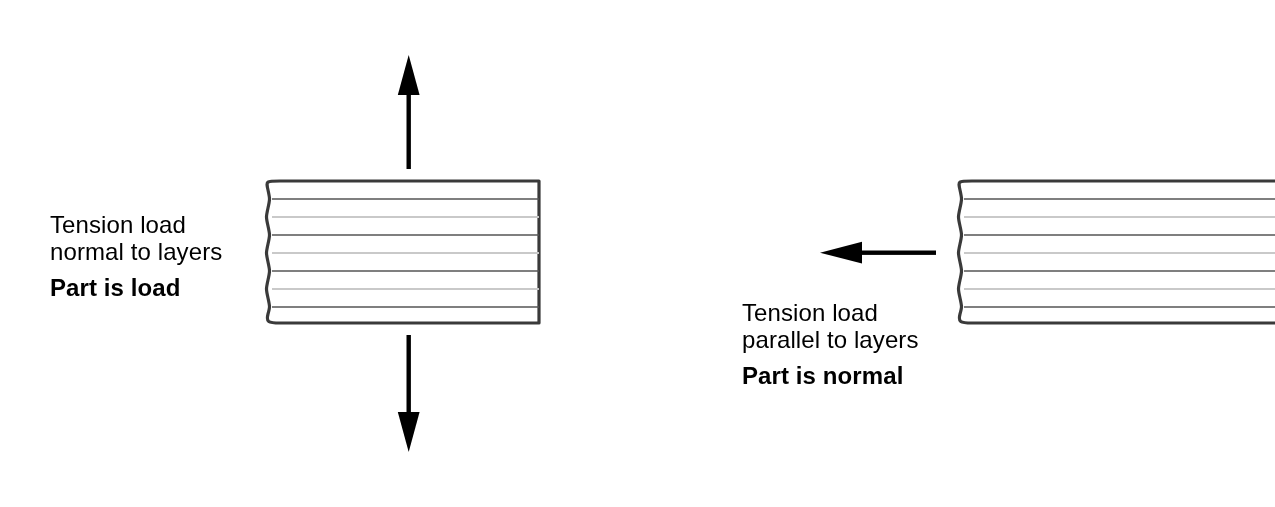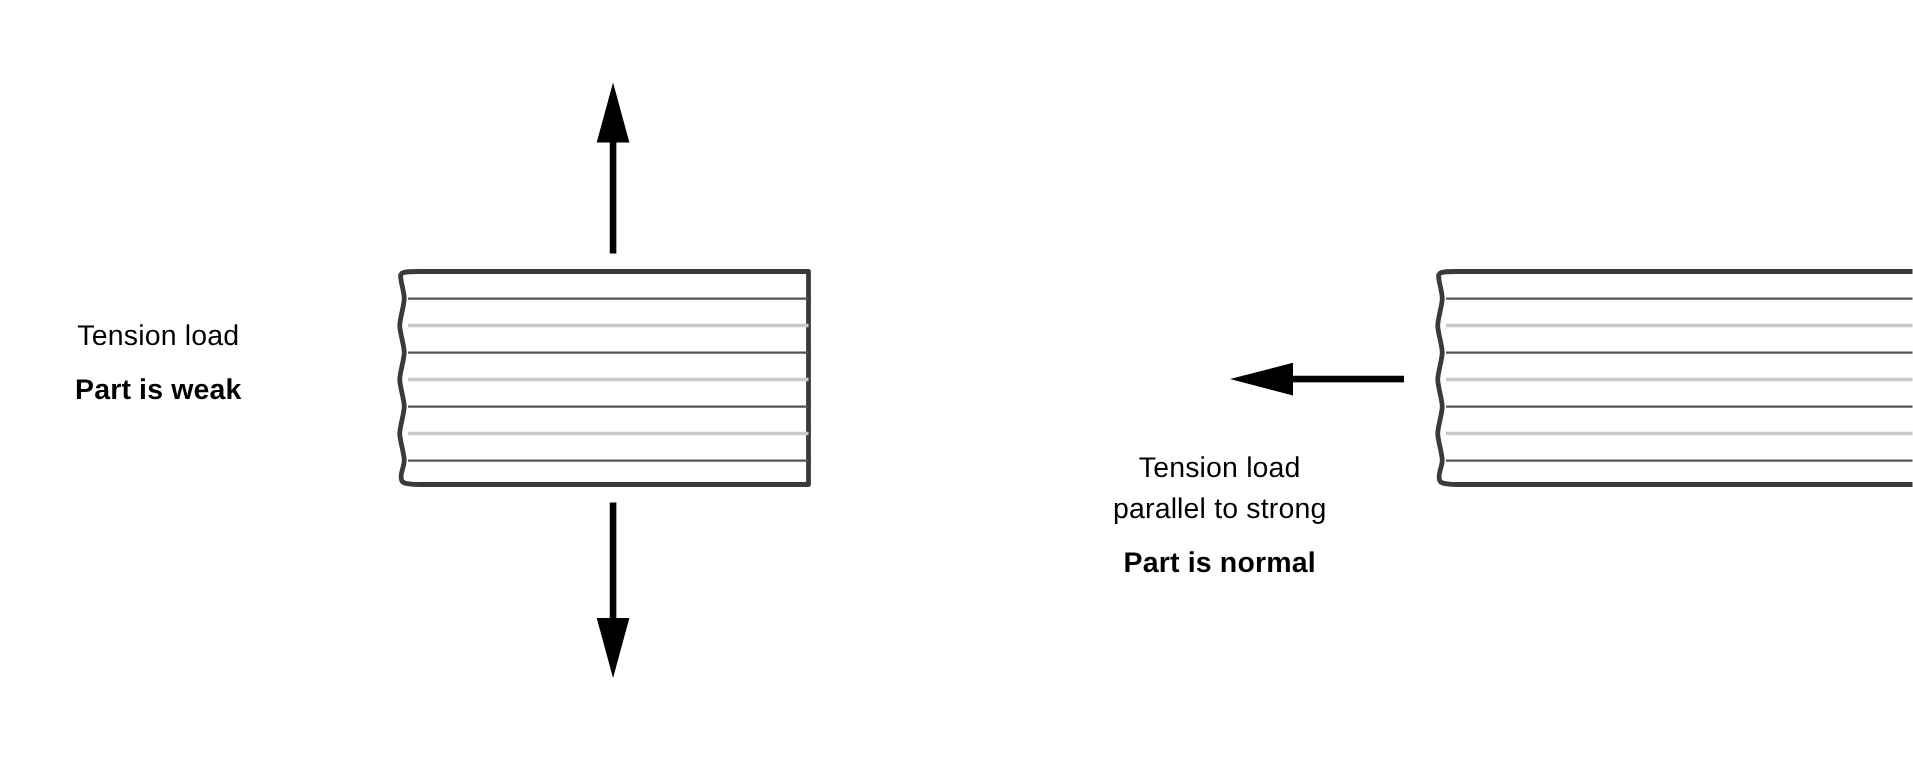--- a/index.html
+++ b/index.html
@@ -26,24 +26,23 @@
     width: 1275px;
     height: 507px;
   }
   .caption {
     position: absolute;
     color: #000000;
     line-height: 27px;
     white-space: nowrap;
   }
   .caption .line {
-    font-size: 19px;
+    font-size: 24px;
     font-weight: 400;
     letter-spacing: 0.1px;
-    text-align: center;
   }
   .caption .line.strong {
     font-weight: 700;
     margin-top: 9px;
   }
   #cap-left  { left: 50px;  top: 211px; }
   #cap-right { left: 742px; top: 299px; }
 </style>
 </head>
 <body>
@@ -122,22 +121,23 @@
         <rect x="860" y="250.5" width="76" height="4.4" fill="#000000"></rect>
         <path d="M 820 252.7 L 862 241.8 L 862 263.6 Z" fill="#000000"></path>
       </g>
 
     </g>
 
   </svg>
 
   <div class="caption" id="cap-left">
     <div class="line">Tension load</div>
-    <div class="line strong">Part is weak</div>
+    <div class="line">normal to layers</div>
+    <div class="line strong">Part is load</div>
   </div>
 
   <div class="caption" id="cap-right">
     <div class="line">Tension load</div>
-    <div class="line">parallel to strong</div>
+    <div class="line">parallel to layers</div>
     <div class="line strong">Part is normal</div>
   </div>
 
 </div>
 
 </body></html>

